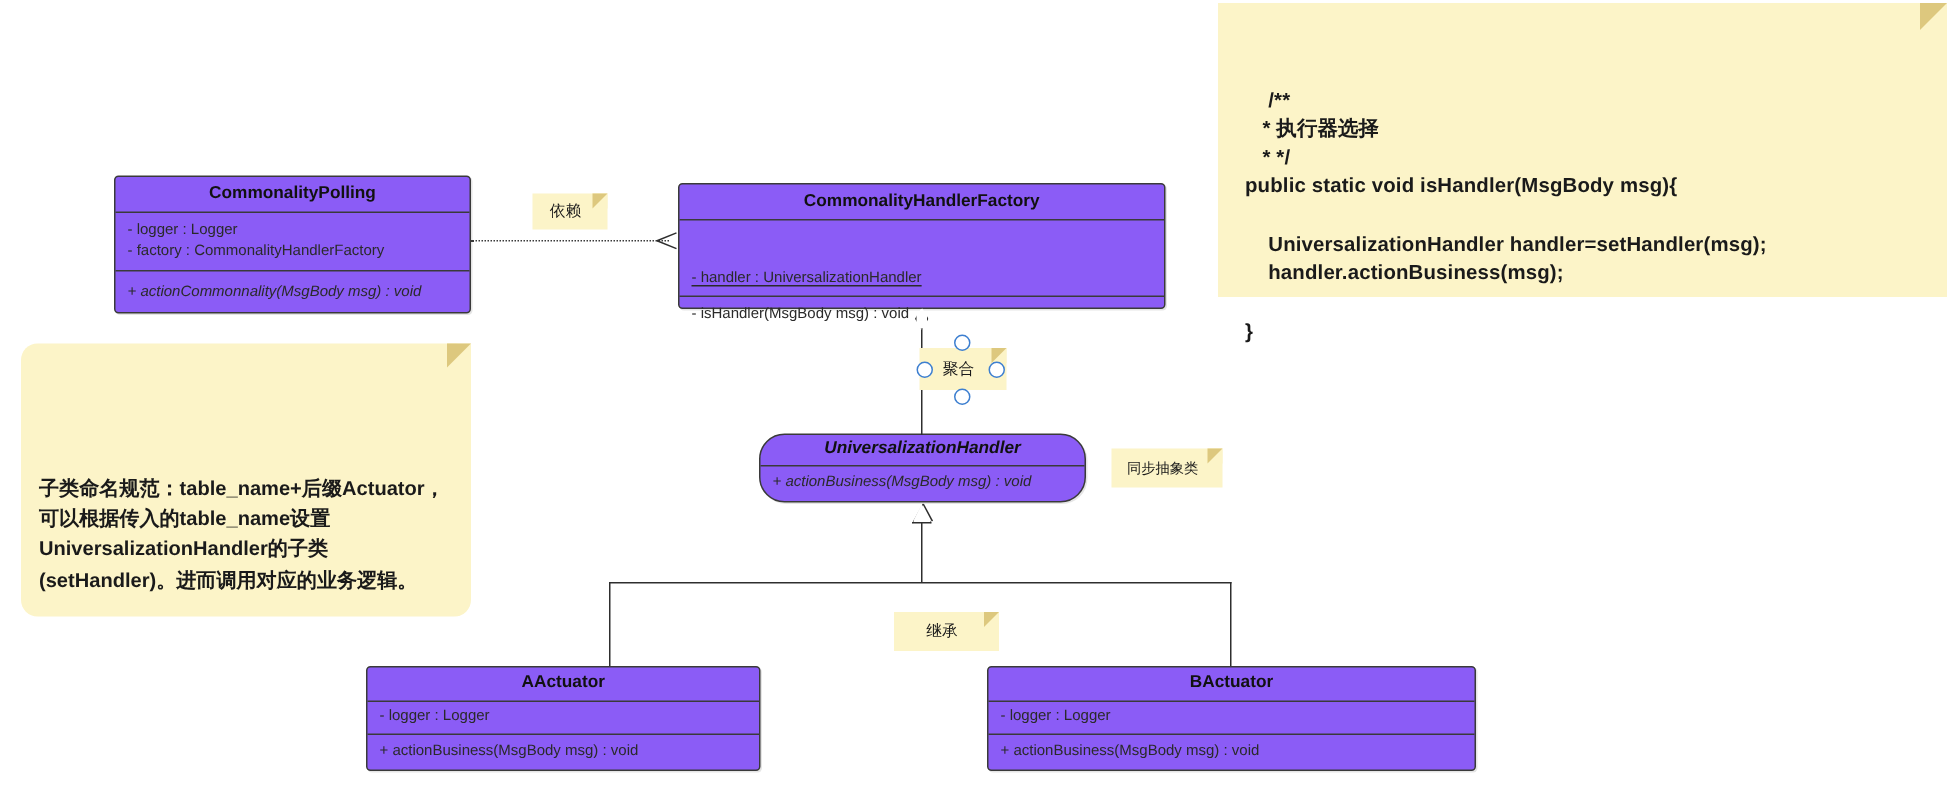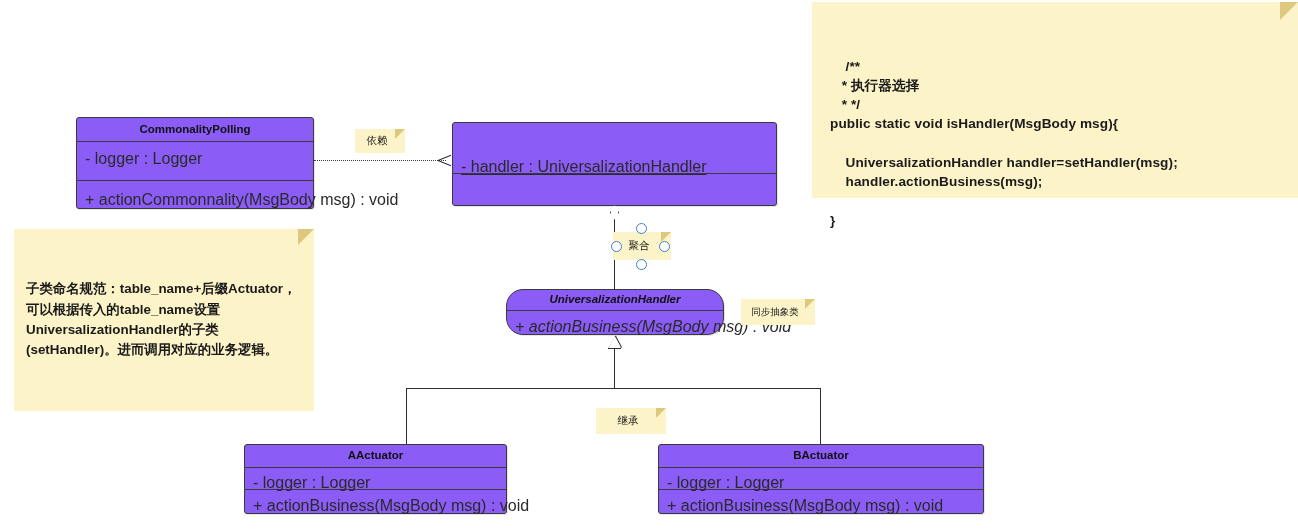--- a/index.html
+++ b/index.html
@@ -26,21 +26,21 @@
     font-size:11.5px;
     color:#111;
     padding:5px 4px 5px;
     line-height:1.1;
     border-bottom:1.1px solid #3a3a3a;
     white-space:nowrap;
   }
   .uml-title.abstract{font-style:italic;}
   .uml-comp{
     padding:5px 8px 6px 8px;
-    font-size:16px;
+    font-size:10px;
     color:#2a2a2a;
     line-height:1.45;
     box-sizing:border-box;
   }
   .uml-comp.divider{border-bottom:1.1px solid #3a3a3a;}
   .uml-comp .row{white-space:nowrap;}
   .uml-comp .row.static{text-decoration:underline;text-underline-offset:2px;}
   .uml-comp .row.italic{font-style:italic;}
 
   
@@ -72,21 +72,21 @@
     padding:16px 18px;
     white-space:pre;
     letter-spacing:.1px;
   }
   .note.code .fold{border-width:0 0 18px 18px;}
   .note.memo{
     font-size:13.4px;
     font-weight:bold;
     line-height:1.52;
     padding:14px 12px;
-    display:flex;align-items:center;
+    display:flex;align-items:flex-end;border-radius:11px;
   }
   .note.memo .fold{border-width:0 0 16px 16px;}
   .v-line{position:absolute;width:0;border-left:1.4px solid #2e2e2e;}
   .h-line{position:absolute;height:0;border-top:1.4px solid #2e2e2e;}
   .dotted{
     position:absolute;height:0;
     border-top:1.6px dotted #3a3a3a;
   }
 
   
@@ -140,31 +140,34 @@
 </style>
 </head>
 <body>
 
 <div class="canvas">
 
   <div class="uml-class" style="left:76px;top:117px;width:238px;height:92px;">
     <div class="uml-title">CommonalityPolling</div>
     <div class="uml-comp divider" style="height:39px;">
       <div class="row">- logger :  Logger</div>
-    </div>
-    <div class="uml-comp" style="padding-top:7px;">
+      <div class="row">- factory : CommonalityHandlerFactory</div>
+    </div>
+    <div class="uml-comp" style="padding-top:7px;font-style:italic;">
       <div class="row">+ actionCommonnality(MsgBody msg) : void</div>
     </div>
   </div>
 
   <div class="uml-class" style="left:452px;top:122px;width:325px;height:84px;">
+    <div class="uml-title">CommonalityHandlerFactory</div>
     <div class="uml-comp divider" style="height:23px;padding-top:4px;margin-top:28px;">
       <div class="row static">- handler : UniversalizationHandler</div>
     </div>
     <div class="uml-comp" style="padding-top:5px;">
+      <div class="row">- isHandler(MsgBody msg) : void</div>
     </div>
   </div>
 
   <div class="uml-class" style="left:506px;top:289px;width:218px;height:46px;border-radius:17px;">
     <div class="uml-title abstract" style="padding:3px 4px 4px;">UniversalizationHandler</div>
     <div class="uml-comp" style="padding-top:4px;">
       <div class="row italic">+ actionBusiness(MsgBody msg) : void</div>
     </div>
   </div>
 

